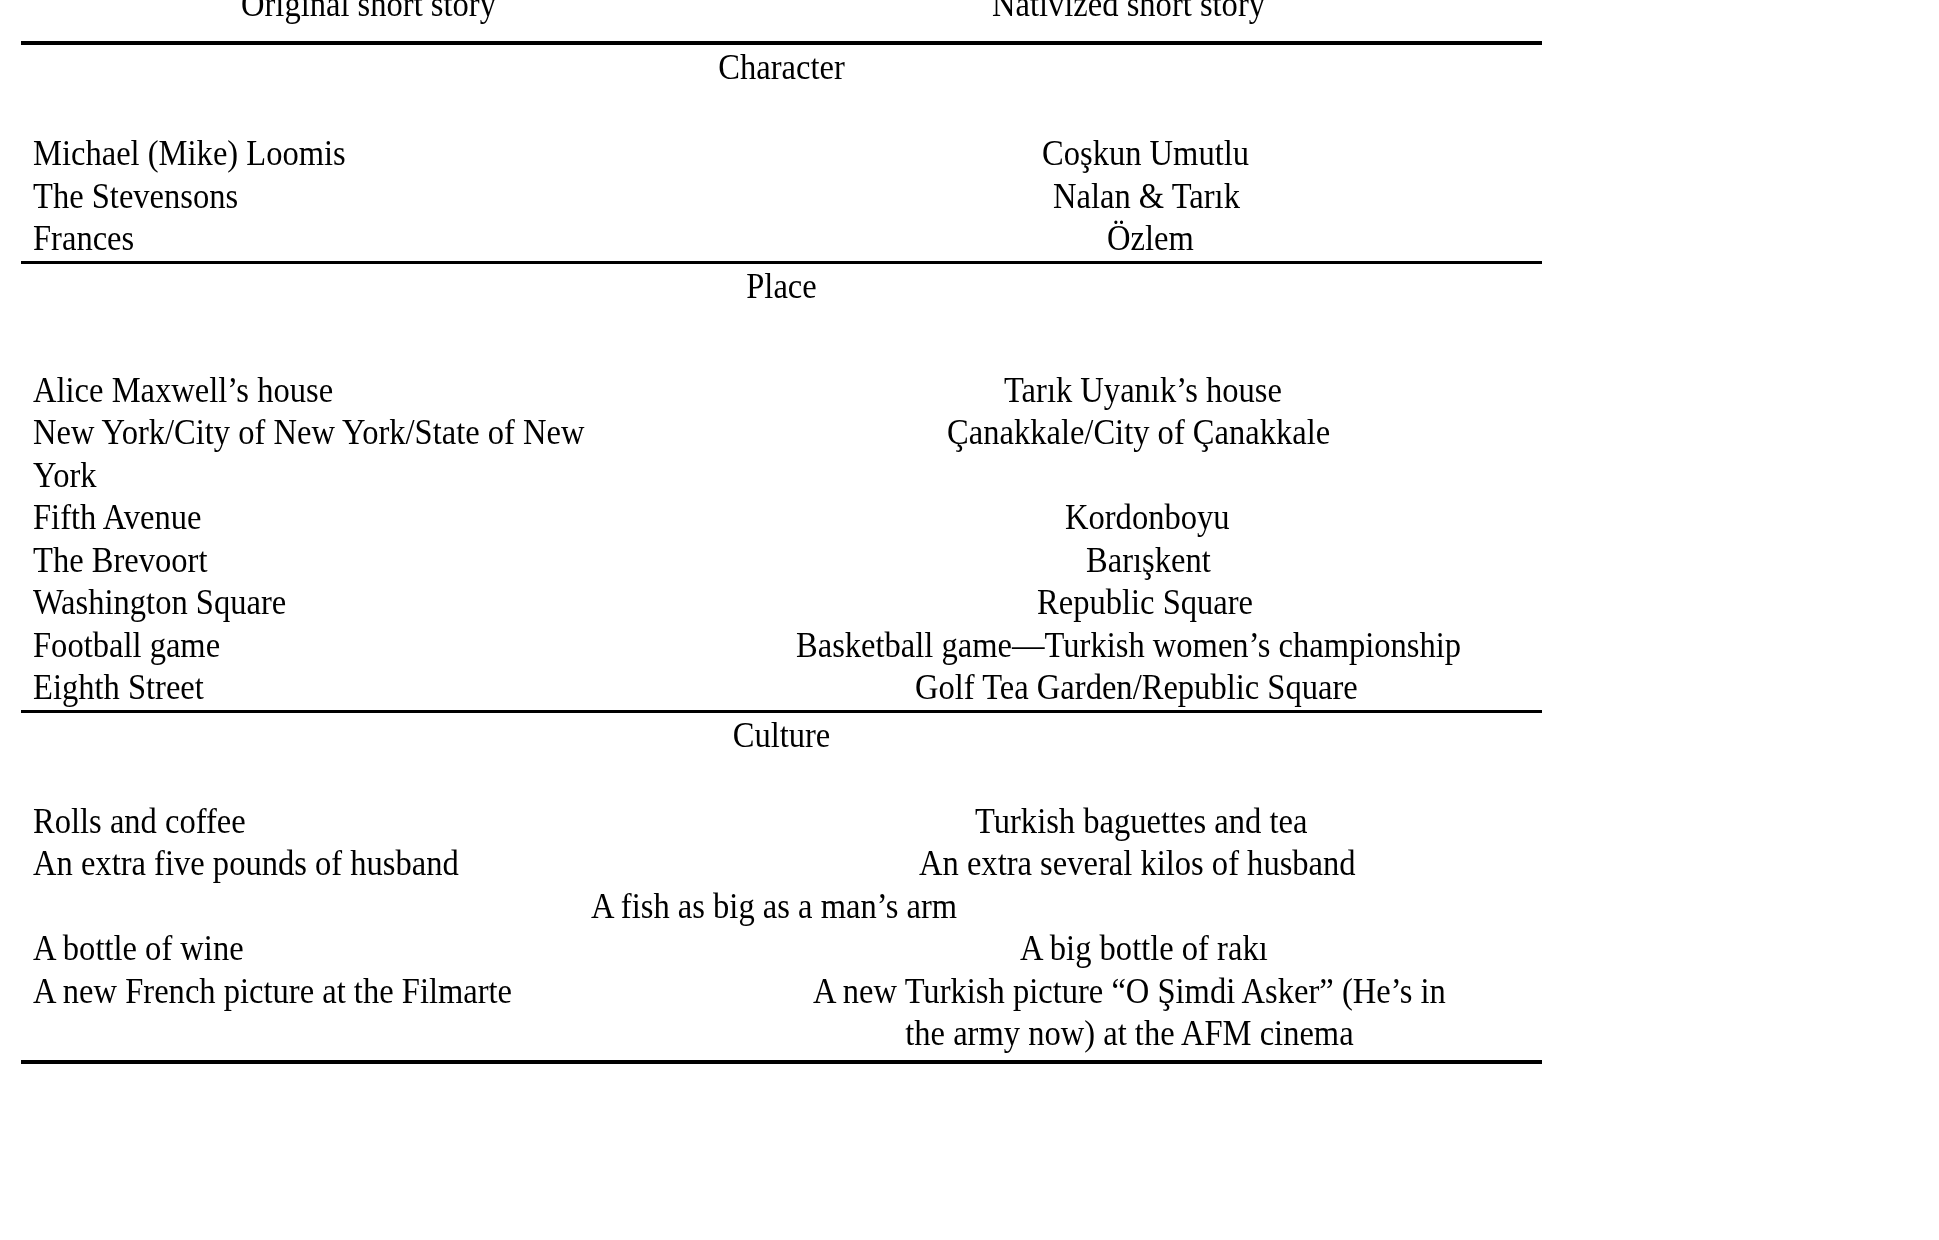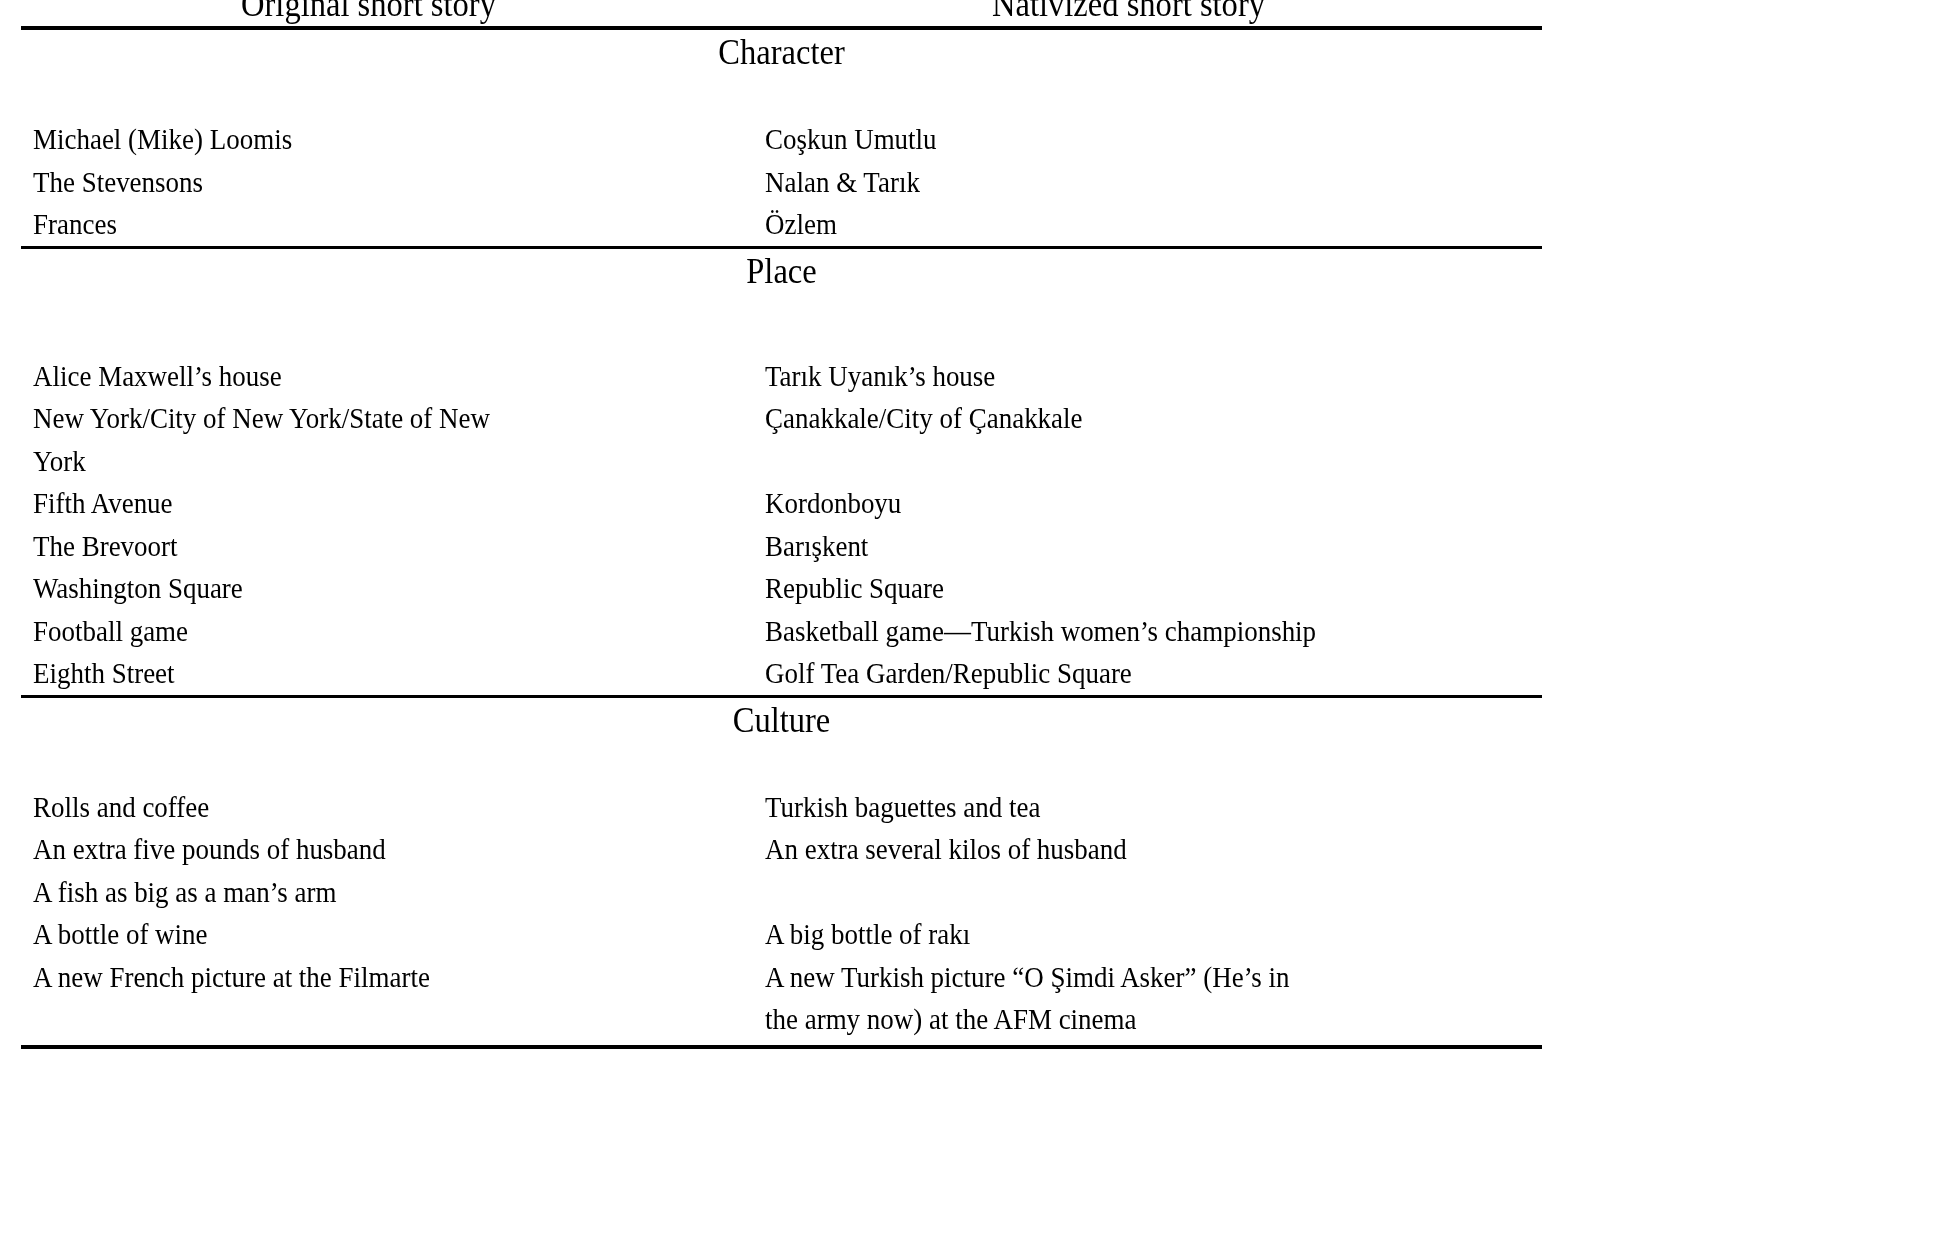--- a/index.html
+++ b/index.html
@@ -16,21 +16,21 @@
       color: #000000;
     }
     .table-wrap {
       position: absolute;
       left: 21px;
       top: 0;
       width: 1521px;
     }
     .header-row {
       position: relative;
-      height: 26px;
+      height: 41px;
     }
     .header-cell {
       position: absolute;
       top: -16px;
       font-size: 35px;
       line-height: 42px;
       white-space: nowrap;
       transform: scaleX(0.93);
       transform-origin: left top;
     }
@@ -51,32 +51,33 @@
       font-size: 35px;
       line-height: 42px;
       height: 42px;
       padding-top: 2px;
       transform: scaleX(0.93);
     }
     .section-gap { height: 44px; }
     .section-gap-place { height: 62px; }
     .row {
       display: flex;
-      font-size: 29px;
+      font-size: 35px;
       line-height: 42.5px;
     }
     .cell-left {
       width: 732px;
       padding-left: 12px;
       box-sizing: border-box;
     }
     .cell-right {
       flex: 1;
       padding-left: 12px;
       box-sizing: border-box;
+      text-align: center;
     }
     .cell-text {
       display: inline-block;
       transform: scaleX(0.93);
       transform-origin: left top;
       white-space: pre-line;
     }
     .place-row-0 .cell-left .cell-text { width: 700px; }
     .tail-pad { height: 4px; }
   </style>

